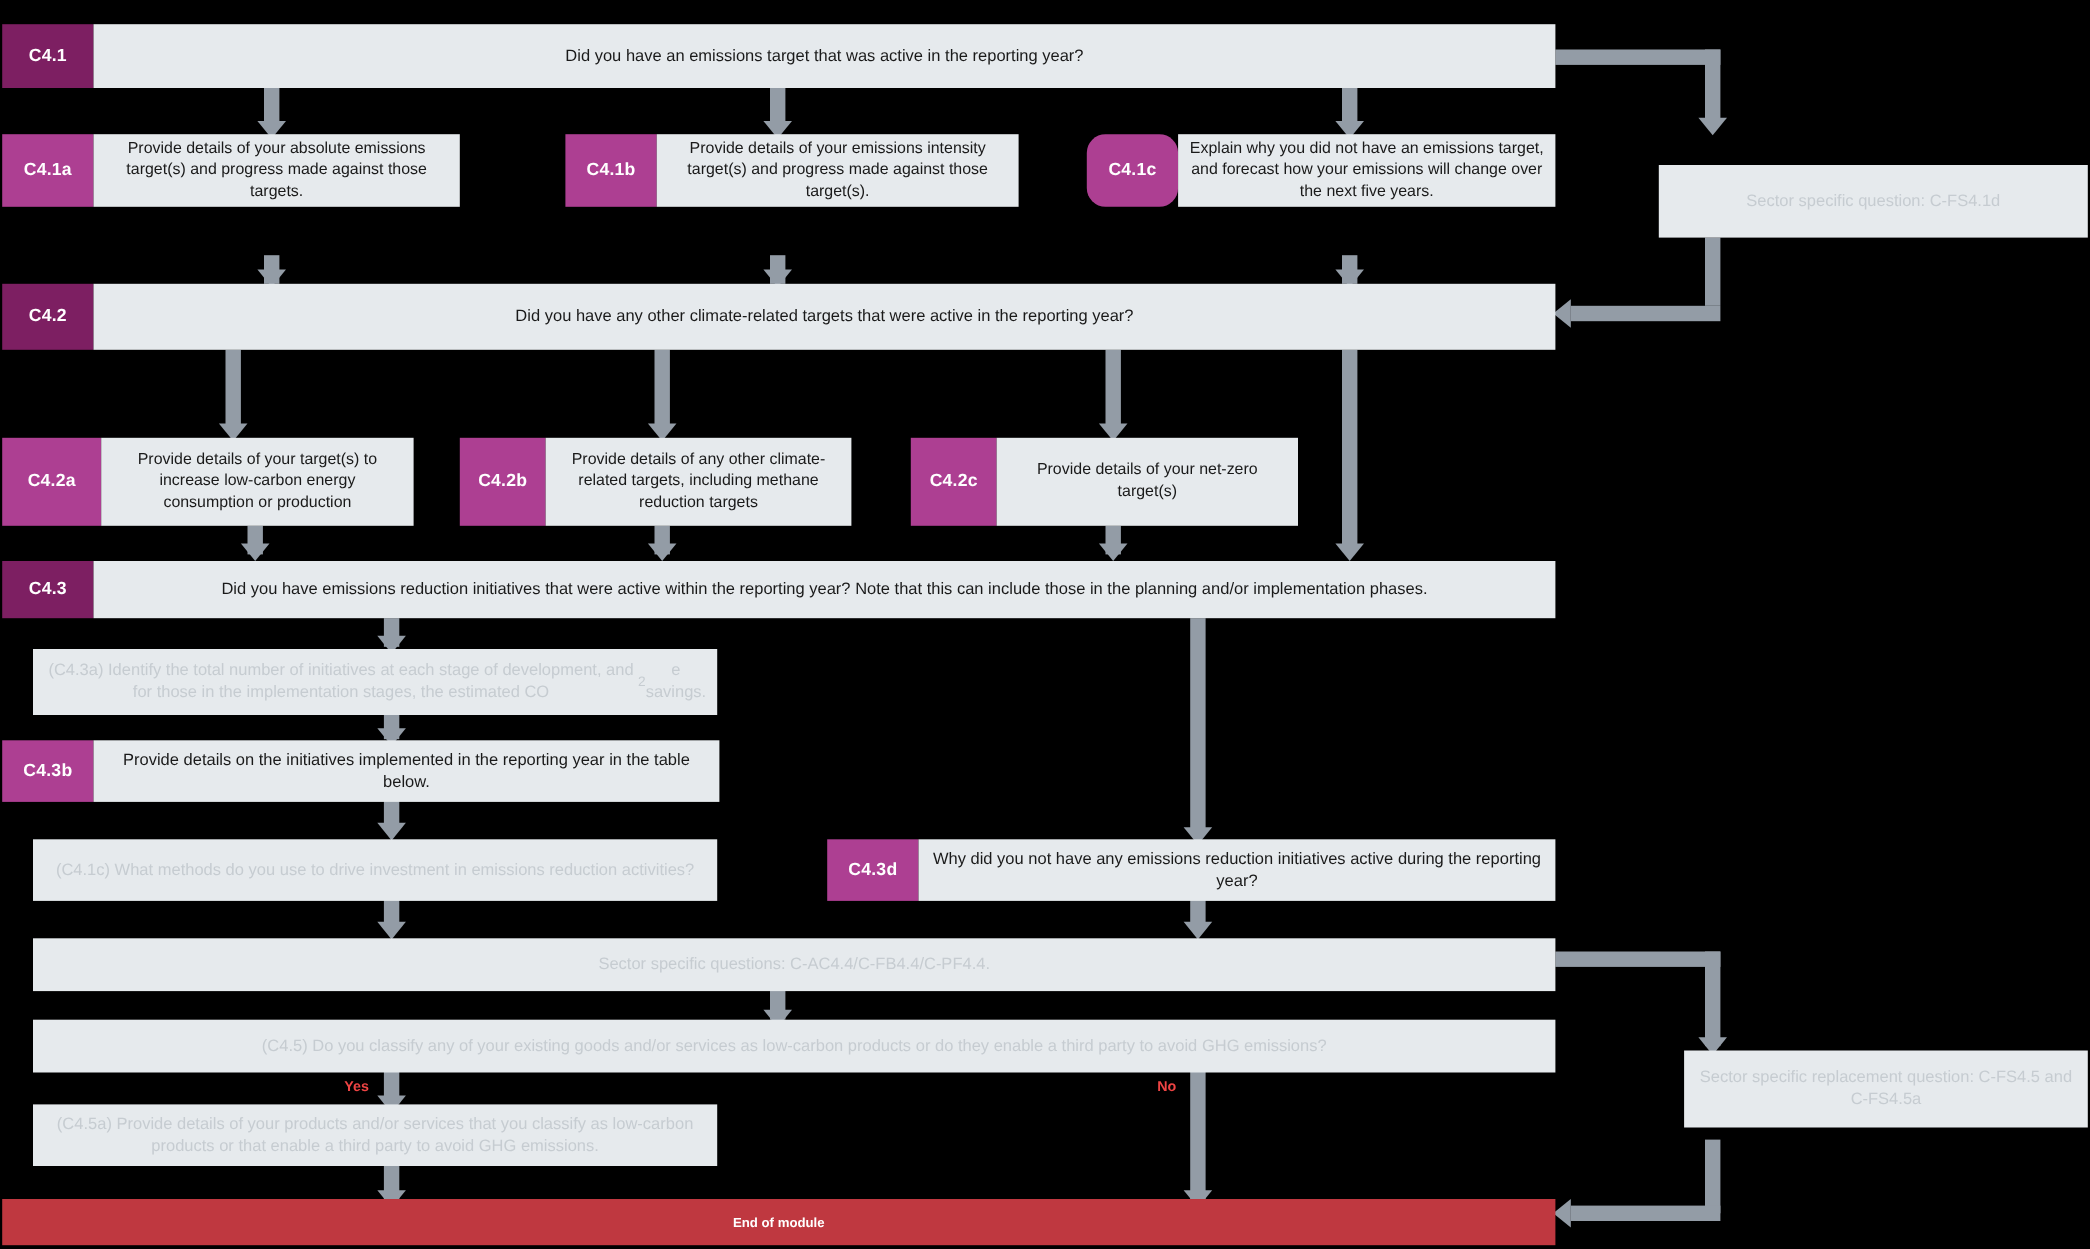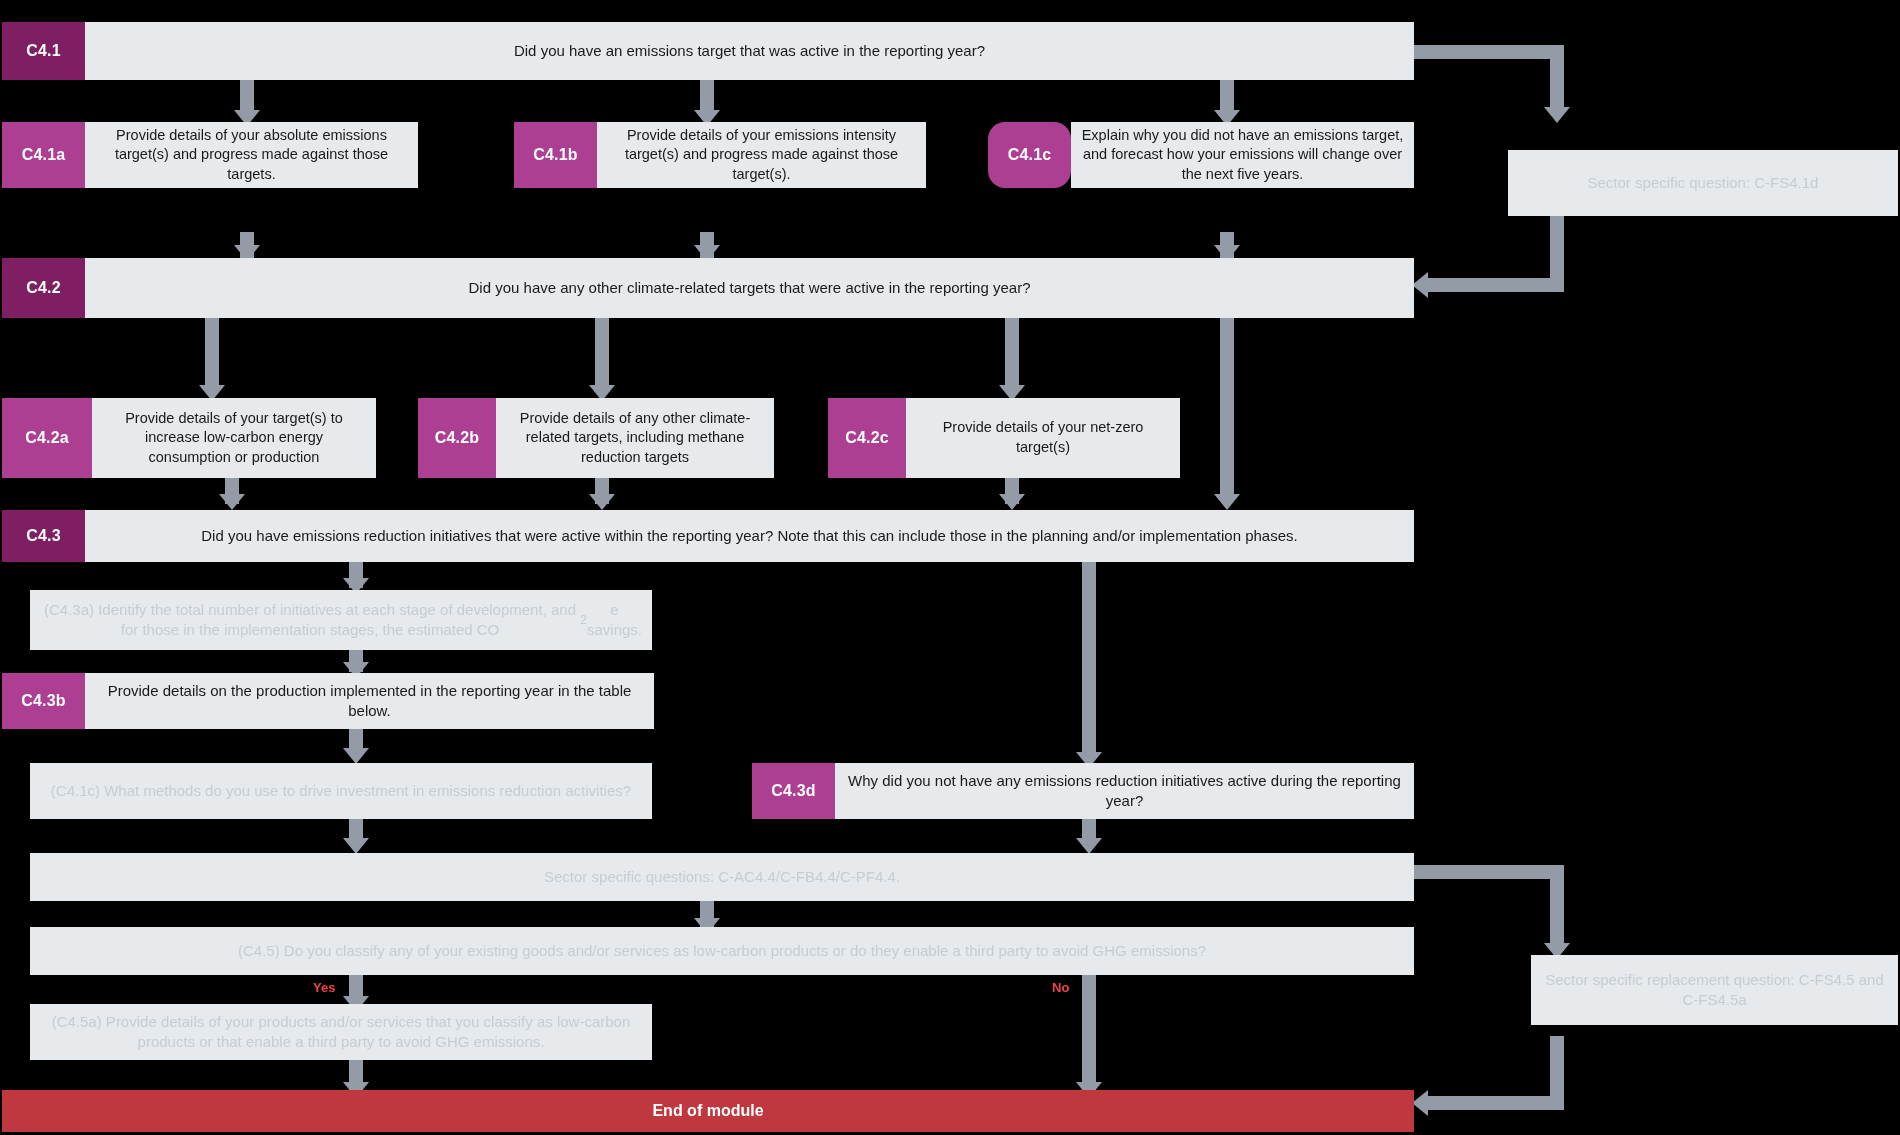--- a/index.html
+++ b/index.html
@@ -12,21 +12,21 @@
        color:#fff;font-weight:bold;font-size:16px;letter-spacing:.2px;}
   .tag.dark{background:#7d1f62;}
   .tag.light{background:#ad3f92;}
   .body{flex:1 1 auto;background:#e6eaed;color:#1a1a1a;display:flex;align-items:center;
         justify-content:center;text-align:center;font-size:15px;line-height:1.35;
         padding:4px 10px;box-sizing:border-box;}
   .body.small{font-size:14.5px;}
   
   .node.muted .body{color:#c6ccd1;margin-left:28px;}
   .endbar{position:absolute;background:#bf3840;color:#fff;display:flex;align-items:center;
-          justify-content:center;font-weight:bold;font-size:16px;}
+          justify-content:center;font-weight:bold;font-size:12px;}
 
   
   .vline{position:absolute;background:#939ca6;}
   .hline{position:absolute;background:#939ca6;}
   .arrowdown{position:absolute;width:0;height:0;border-left:13px solid transparent;
              border-right:13px solid transparent;border-top:16px solid #939ca6;}
   .arrowleft{position:absolute;width:0;height:0;border-top:13px solid transparent;
              border-bottom:13px solid transparent;border-right:16px solid #939ca6;}
   .elabel{position:absolute;color:#ef4444;font-size:13px;font-weight:bold;}
 </style>
@@ -170,21 +170,21 @@
     <div class="tag dark" style="width:83px;">C4.3</div>
     <div class="body">Did you have emissions reduction initiatives that were active within the reporting year? Note that this can include those in the planning and/or implementation phases.</div>
   </div>
 
   <div class="node muted" style="left:2px;top:590px;width:650px;height:60px;">
     <div class="body" id="c43a-html">(C4.3a) Identify the total number of initiatives at each stage of development, and for those in the implementation stages, the estimated CO<sub>2</sub>e savings.</div>
   </div>
 
   <div class="node" style="left:2px;top:673px;width:652px;height:56px;">
     <div class="tag light" style="width:83px;">C4.3b</div>
-    <div class="body">Provide details on the production implemented in the reporting year in the table below.</div>
+    <div class="body">Provide details on the initiatives implemented in the reporting year in the table below.</div>
   </div>
 
   <div class="node muted" style="left:2px;top:763px;width:650px;height:56px;">
     <div class="body">(C4.1c) What methods do you use to drive investment in emissions reduction activities?</div>
   </div>
 
   <div class="node" style="left:752px;top:763px;width:662px;height:56px;">
     <div class="tag light" style="width:83px;">C4.3d</div>
     <div class="body">Why did you not have any emissions reduction initiatives active during the reporting year?</div>
   </div>

